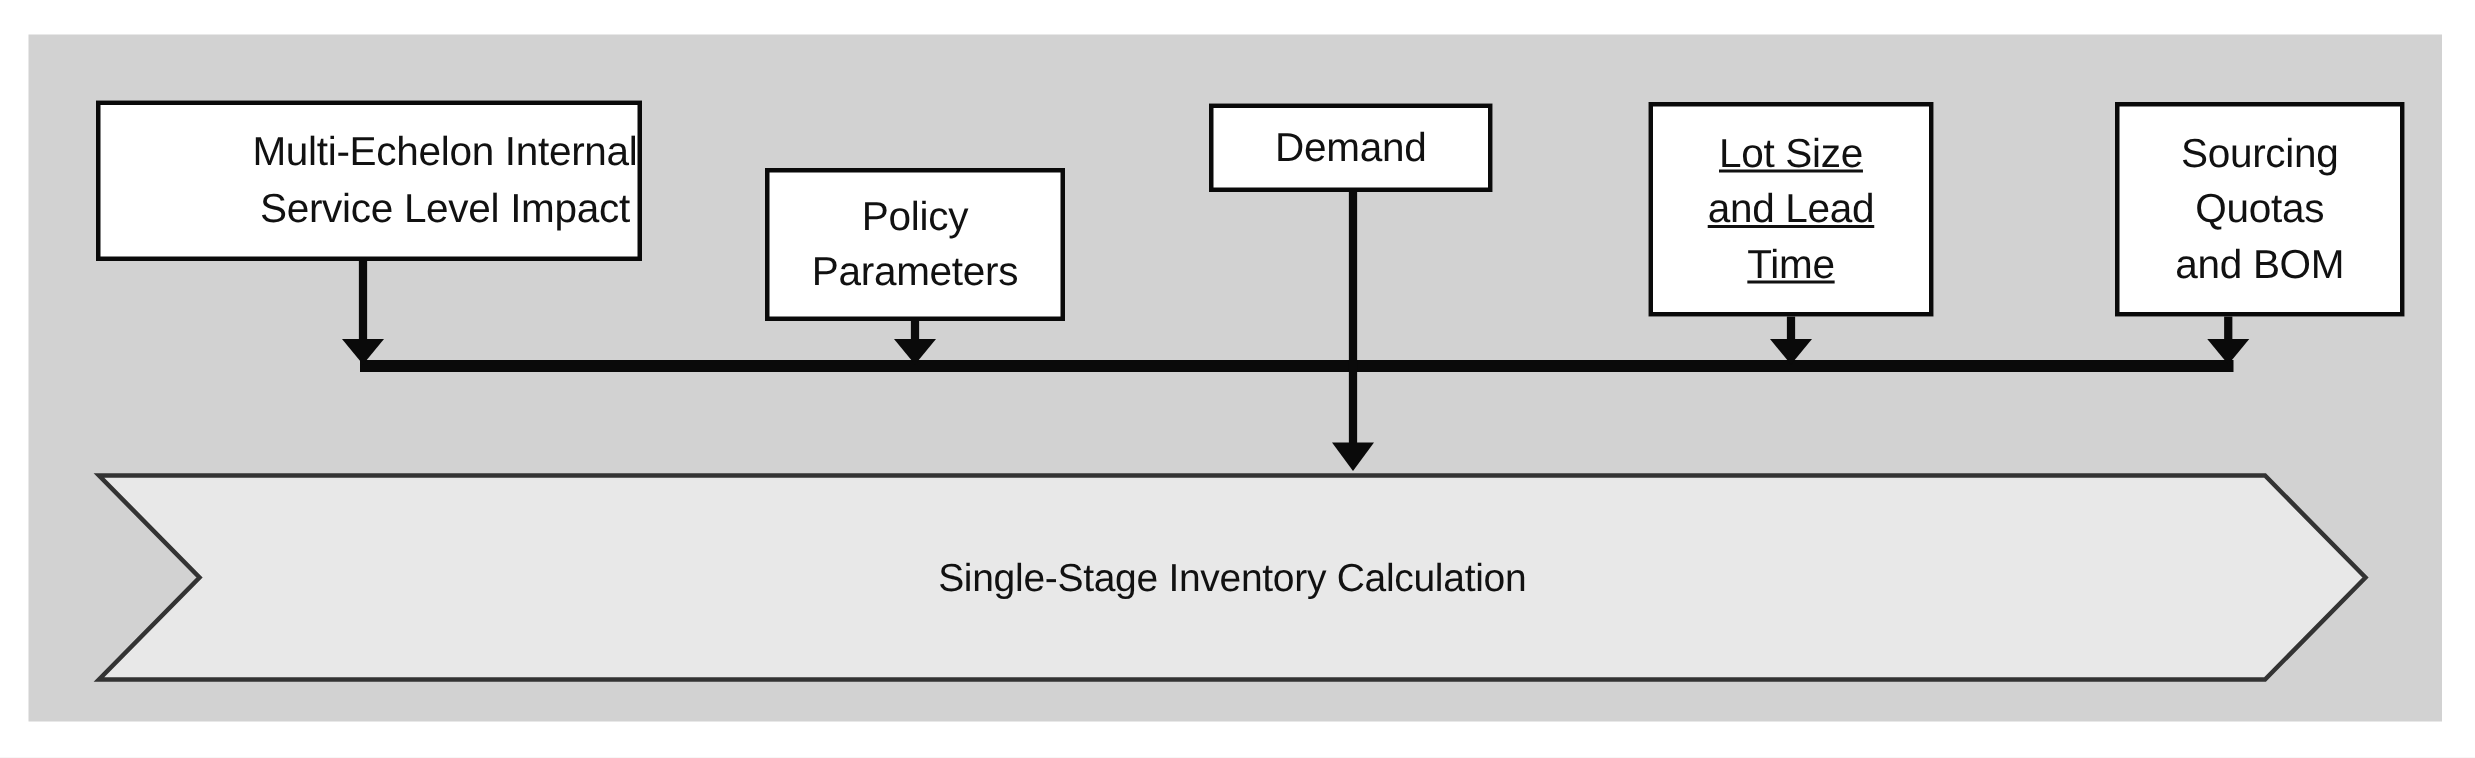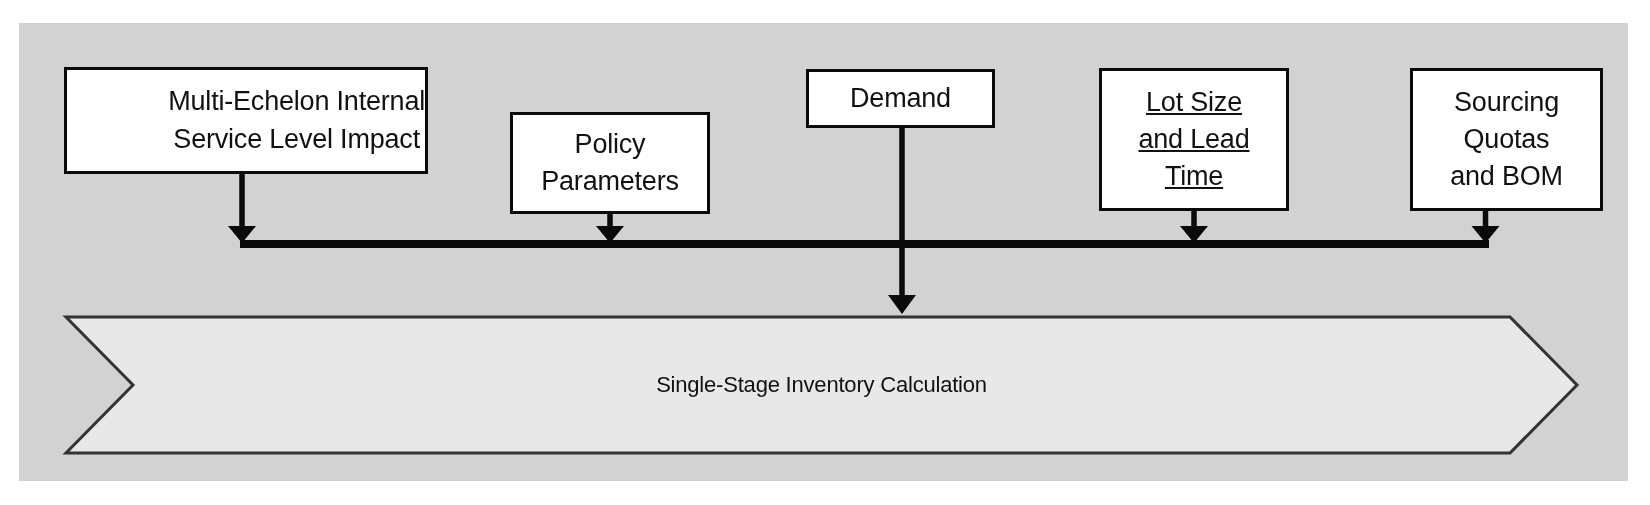--- a/index.html
+++ b/index.html
@@ -80,21 +80,21 @@
   .banner-label {
     position: absolute;
     left: 66px;
     top: 317px;
     width: 1511px;
     height: 136px;
     display: flex;
     align-items: center;
     justify-content: center;
     text-align: center;
-    font-size: 22px;
+    font-size: 26px;
     letter-spacing: -0.2px;
     color: var(--text);
   }
 </style>
 </head>
 <body>
 
 <div class="stage">
 
   <div class="panel"></div>

